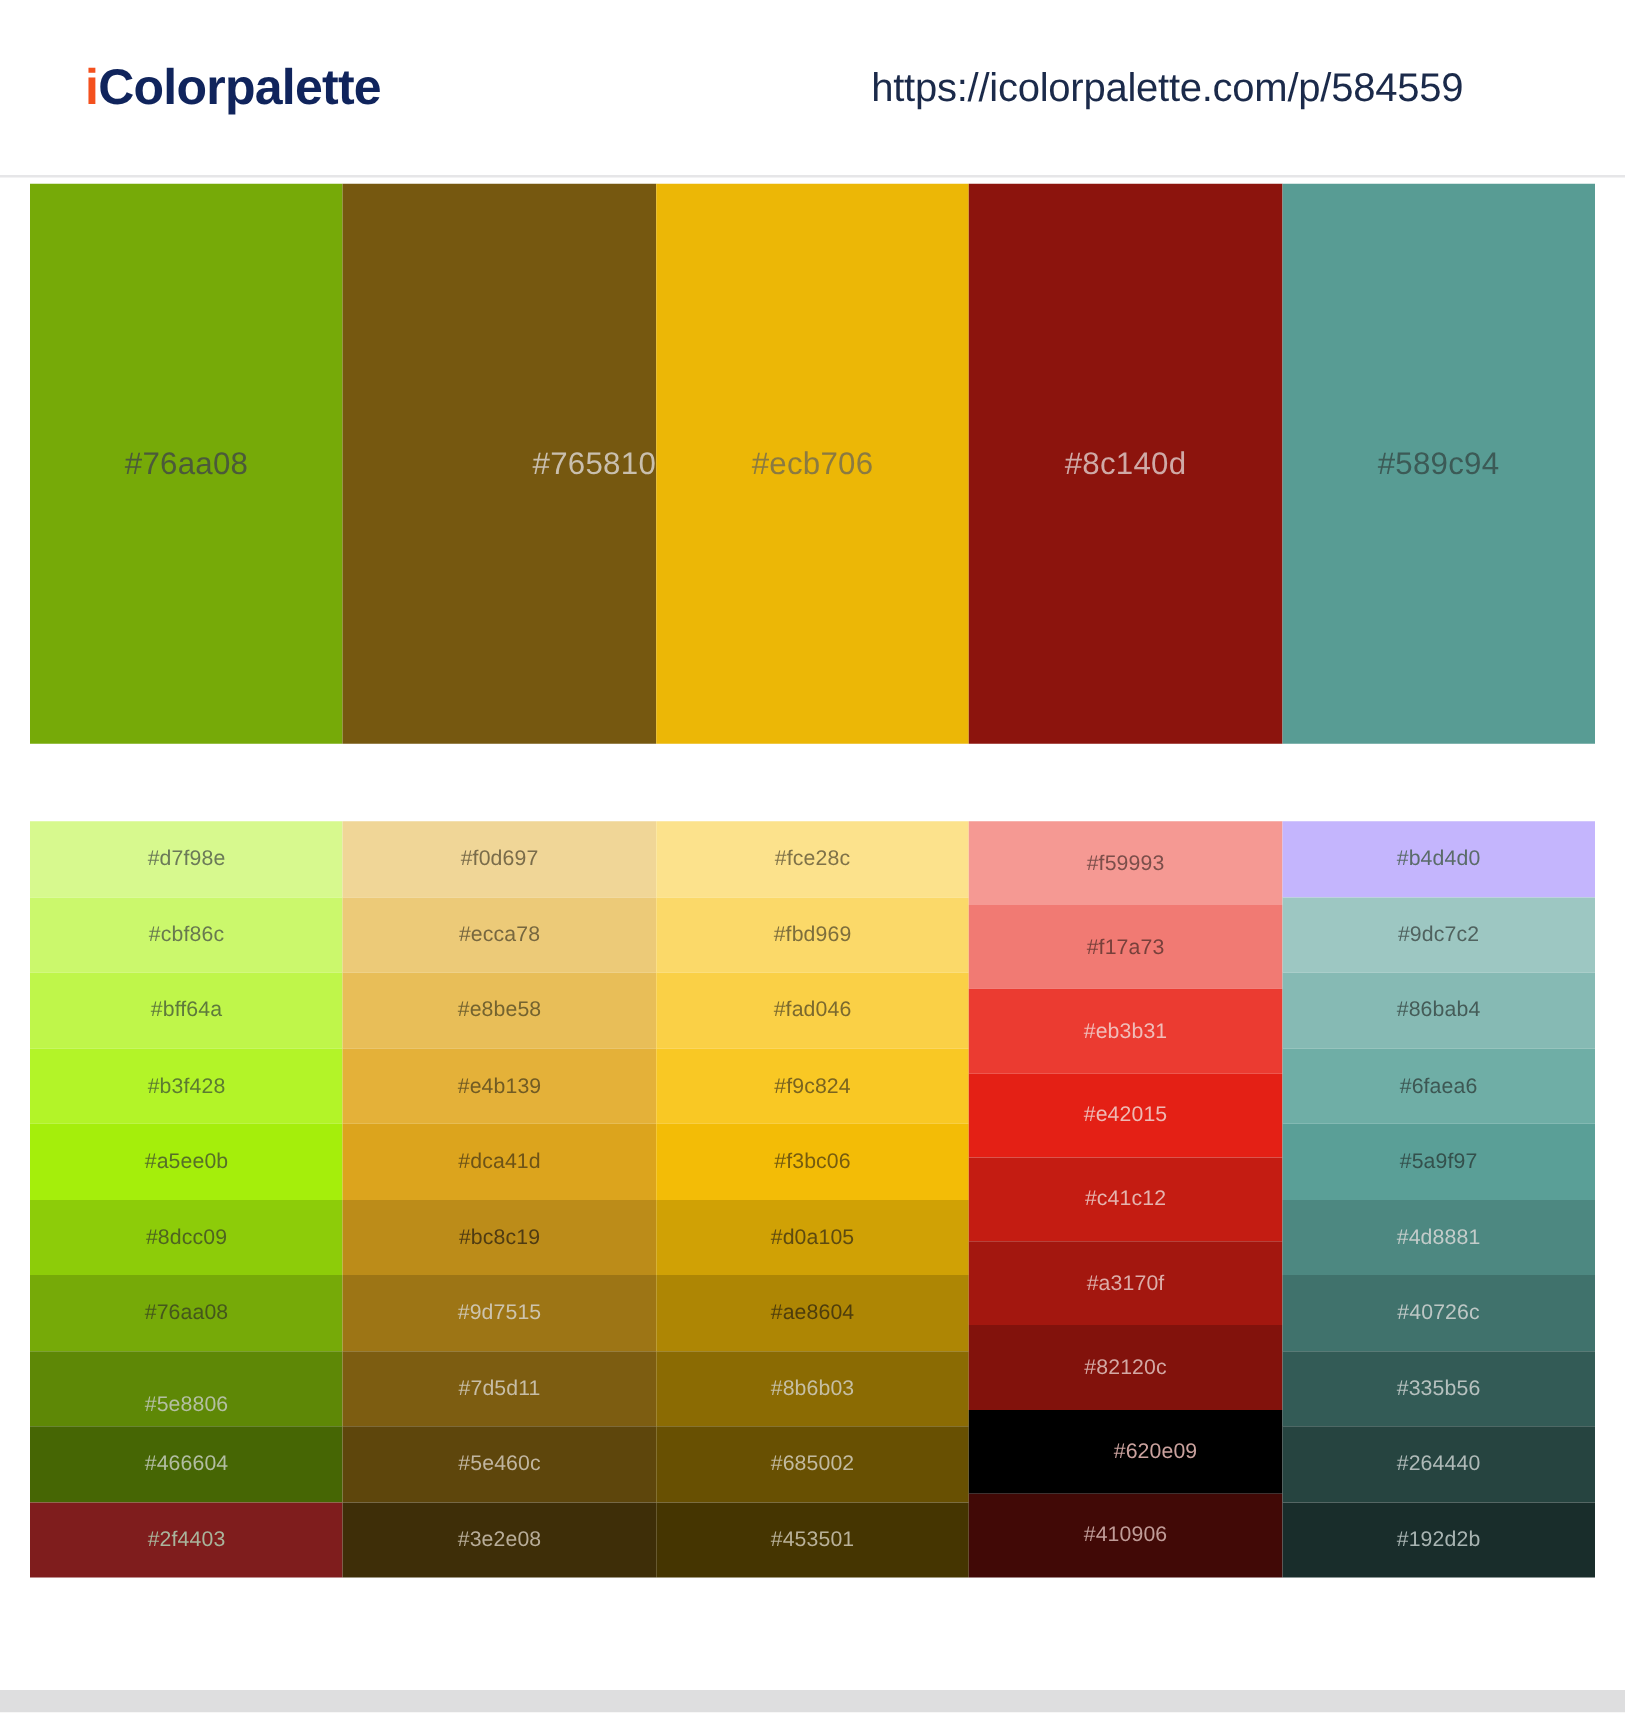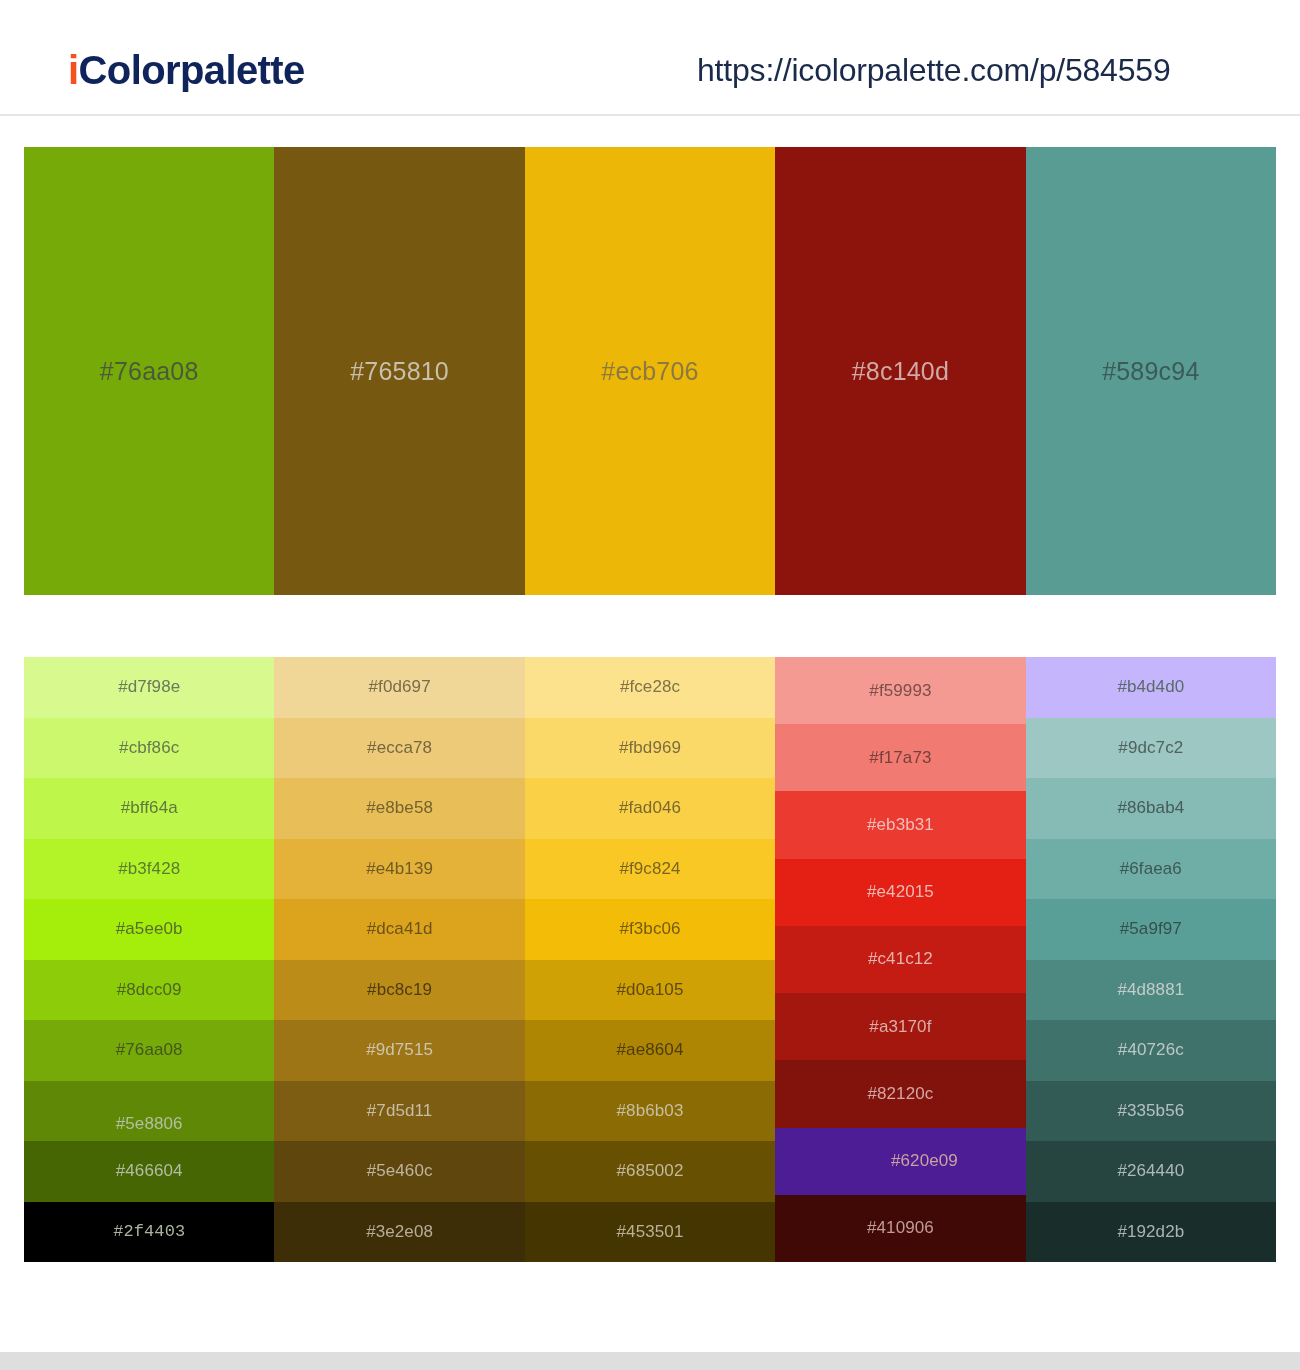--- a/index.html
+++ b/index.html
@@ -17,21 +17,21 @@
     width: 1300px;
     height: 1370px;
     background: #ffffff;
   }
 
   
   .header {
     position: absolute;
     left: 0; top: 0;
     width: 1300px;
-    height: 116px;
+    height: 142px;
     background: #ffffff;
     border-bottom: 2px solid #e6e6e8;
     display: flex;
     align-items: center;
   }
 
   .logo {
     position: absolute;
     left: 68px;
     top: 46px;
@@ -128,21 +128,21 @@
     <div class="logo">
       <span class="logo-i">i</span><span class="logo-rest">Colorpalette</span>
     </div>
     <div class="page-url">https://icolorpalette.com/p/584559</div>
   </div>
 
   <div class="main-strip">
       <div class="main-swatch" style="background: rgb(118, 170, 8);">
         <span class="hexlabel" style="color: rgb(75, 90, 58);">#76aa08</span>
       </div>
-      <div class="main-swatch" style="background: rgb(118, 88, 16);">
+      <div class="main-swatch" style="background: rgb(118, 88, 16); justify-content: flex-end;">
         <span class="hexlabel" style="color: rgb(201, 191, 174);">#765810</span>
       </div>
       <div class="main-swatch" style="background: rgb(236, 183, 6);">
         <span class="hexlabel" style="color: rgb(138, 122, 66);">#ecb706</span>
       </div>
       <div class="main-swatch" style="background: rgb(140, 20, 13);">
         <span class="hexlabel" style="color: rgb(207, 169, 166);">#8c140d</span>
       </div>
       <div class="main-swatch" style="background: rgb(88, 156, 148);">
         <span class="hexlabel" style="color: rgb(60, 90, 86);">#589c94</span>
@@ -171,21 +171,21 @@
         </div>
         <div class="shade-cell" style="background: rgb(118, 170, 8);">
           <span class="hexlabel" style="color: rgb(68, 87, 28);">#76aa08</span>
         </div>
         <div class="shade-cell" style="background: rgb(94, 136, 6);">
           <span class="hexlabel" style="color: rgb(180, 191, 162); margin-top: 26px;">#5e8806</span>
         </div>
         <div class="shade-cell" style="background: rgb(70, 102, 4);">
           <span class="hexlabel" style="color: rgb(178, 189, 163);">#466604</span>
         </div>
-        <div class="shade-cell" style="background: #000000; font-family: Liberation Mono, monospace;">
+        <div class="shade-cell" style="background: #7f1d1d;">
           <span class="hexlabel" style="color: rgb(169, 180, 156);">#2f4403</span>
         </div>
       </div>
       <div class="shade-col">
         <div class="shade-cell" style="background: rgb(240, 214, 151);">
           <span class="hexlabel" style="color: rgb(122, 108, 74);">#f0d697</span>
         </div>
         <div class="shade-cell" style="background: rgb(236, 202, 120);">
           <span class="hexlabel" style="color: rgb(119, 103, 63);">#ecca78</span>
         </div>
@@ -261,21 +261,21 @@
         </div>
         <div class="shade-cell" style="background: rgb(196, 28, 18);">
           <span class="hexlabel" style="color: rgb(229, 179, 174);">#c41c12</span>
         </div>
         <div class="shade-cell" style="background: rgb(163, 23, 15);">
           <span class="hexlabel" style="color: rgb(220, 173, 169);">#a3170f</span>
         </div>
         <div class="shade-cell" style="background: rgb(130, 18, 12);">
           <span class="hexlabel" style="color: rgb(211, 168, 164);">#82120c</span>
         </div>
-        <div class="shade-cell" style="background: #4c1d95; padding-left: 48px;">
+        <div class="shade-cell" style="background: #000000; padding-left: 48px;">
           <span class="hexlabel" style="color: rgb(202, 162, 158);">#620e09</span>
         </div>
         <div class="shade-cell" style="background: rgb(65, 9, 6);">
           <span class="hexlabel" style="color: rgb(192, 156, 152);">#410906</span>
         </div>
       </div>
       <div class="shade-col">
         <div class="shade-cell" style="background: #c4b5fd;">
           <span class="hexlabel" style="color: rgb(90, 107, 105);">#b4d4d0</span>
         </div>

